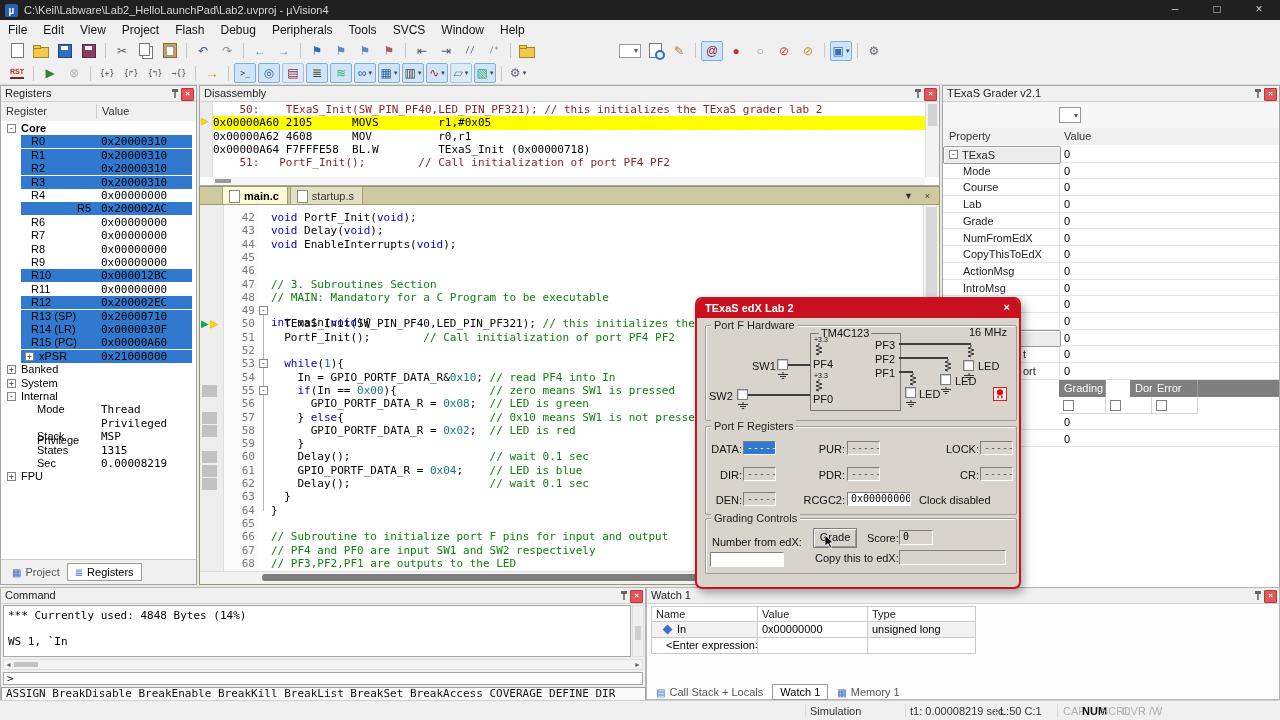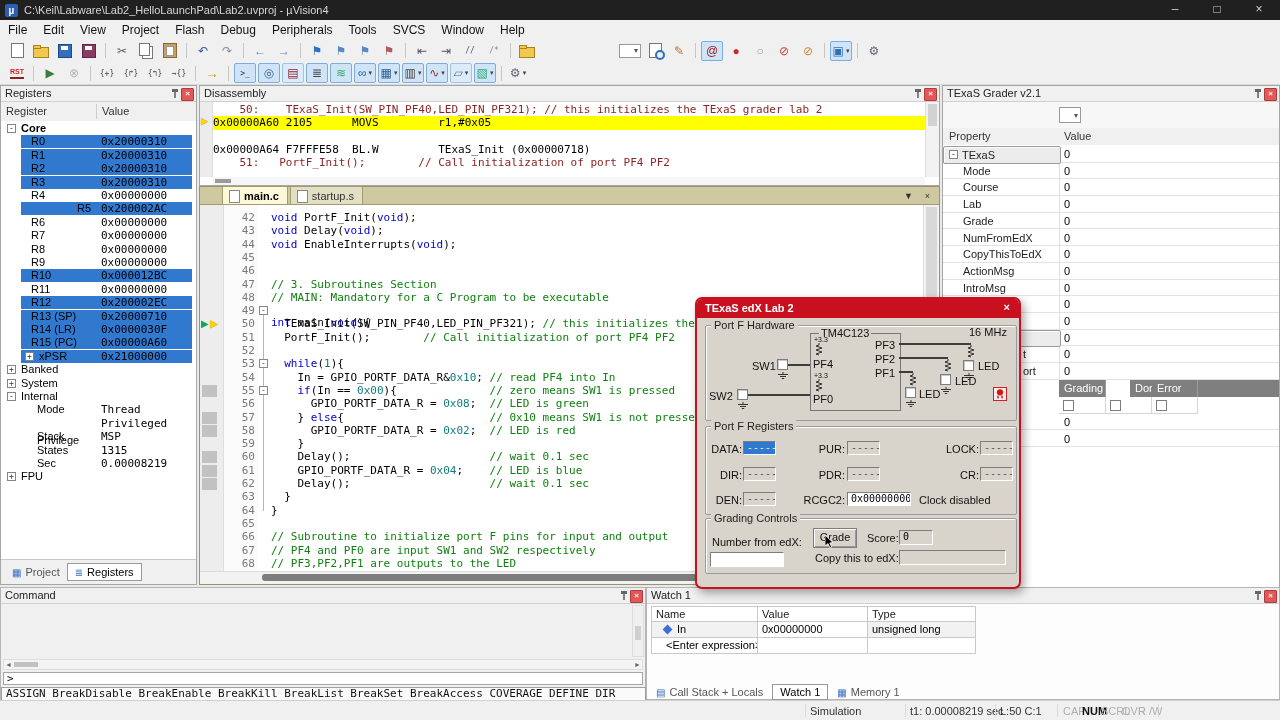--- a/index.html
+++ b/index.html
@@ -517,20 +517,21 @@
           <rect x="1" y="0" width="6" height="3" fill="#666"></rect>
           <rect x="3.2" y="3" width="1.6" height="6" fill="#666"></rect>
         </svg>
       <div class="pclose">×</div>
     </div>
     <div class="dis-gutter"></div>
     <div class="dis-arrow" id="disArrow" style="top: 30.3px;">▶</div>
     <div class="dis-lines" id="disLines">
         <div class="dis-line src" style="top: 0px;">    50:    TExaS_Init(SW_PIN_PF40,LED_PIN_PF321); // this initializes the TExaS grader lab 2</div>
         <div class="dis-line cur" style="top: 13.3px;">0x00000A60 2105      MOVS         r1,#0x05</div>
+        <div class="dis-line" style="top: 26.6px;">0x00000A62 4608      MOV          r0,r1</div>
         <div class="dis-line" style="top: 39.9px;">0x00000A64 F7FFFE58  BL.W         TExaS_Init (0x00000718)</div>
         <div class="dis-line src" style="top: 53.2px;">    51:   PortF_Init();        // Call initialization of port PF4 PF2</div>
       </div>
     <div class="dis-vs">
         <div class="thumb"></div>
       </div>
     <div class="dis-hs">
         <div class="thumb"></div>
       </div>
   </div>
@@ -748,20 +749,23 @@
 
   <div class="panel cmd-panel">
     <div class="phead">
       <span>Command</span>
       <svg class="pin" width="8" height="10">
           <rect x="1" y="0" width="6" height="3" fill="#666"></rect>
           <rect x="3.2" y="3" width="1.6" height="6" fill="#666"></rect>
         </svg>
       <div class="pclose">×</div>
     </div>
+    <div class="cmd-out" id="cmdOut">*** Currently used: 4848 Bytes (14%)
+
+WS 1, `In</div>
     <div class="cmd-vs">
         <div class="thumb"></div>
       </div>
     <div class="cmd-hs">
       <span class="la">◄</span>
       <span class="ra">►</span>
       <div class="thumb"></div>
     </div>
     <div class="cmd-in">&gt;</div>
     <div class="cmd-ribbon">ASSIGN BreakDisable BreakEnable BreakKill BreakList BreakSet BreakAccess COVERAGE DEFINE DIR</div>

